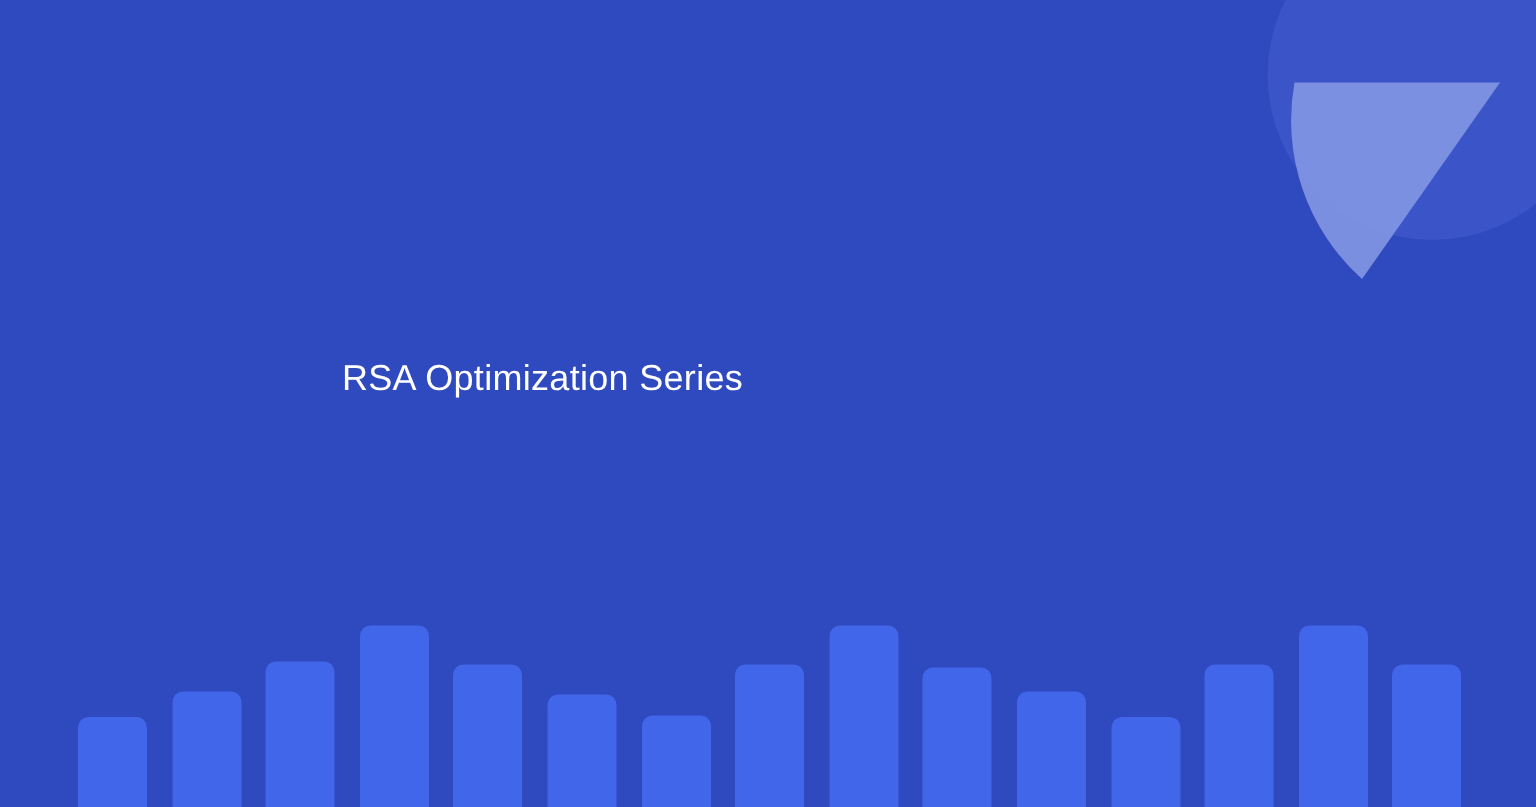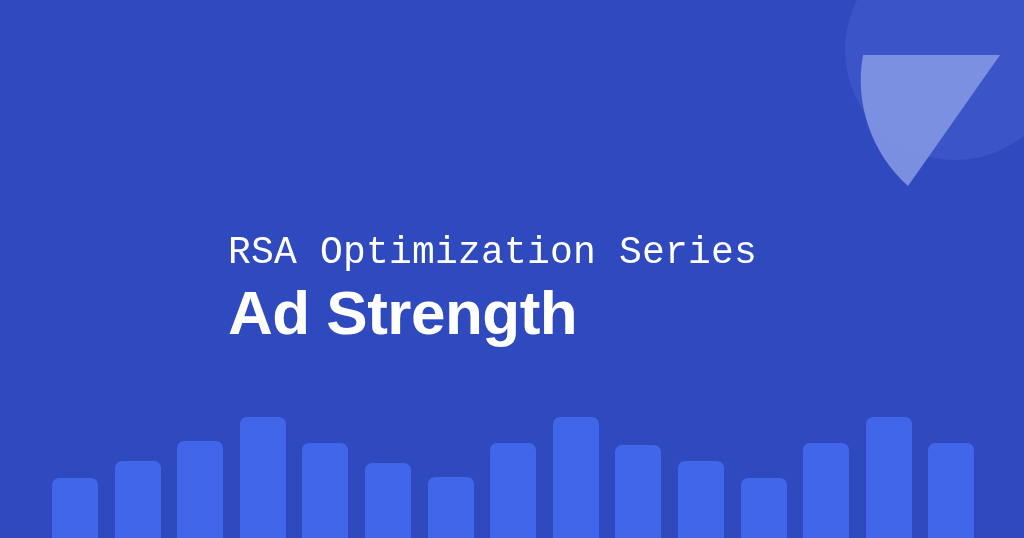--- a/index.html
+++ b/index.html
@@ -30,27 +30,26 @@
 
   
   #text-block {
     position: absolute;
     left: 228px;
     top: 232px;
     width: 640px;
   }
   #subtitle {
     color: #ffffff;
-    font-size: 38px;
+    font-size: 24px;
     font-weight: 400;
     line-height: 42px;
     letter-spacing: 0.2px;
     margin: 0;
     white-space: nowrap;
-    font-family: Liberation Mono, monospace;
   }
   #title {
     color: #ffffff;
     font-size: 62px;
     font-weight: 700;
     line-height: 74px;
     letter-spacing: -0.5px;
     margin: 2px 0 0 0;
     white-space: nowrap;
   }
@@ -76,21 +75,20 @@
 
 <div id="banner" style="background: rgb(47, 73, 190);">
 
   <svg id="deco" viewBox="0 0 1024 538">
     <circle cx="955" cy="50" r="110" fill="#3b55c8"></circle>
     <path d="M 863 55 L 1000 55 L 908 186 A 142 142 0 0 1 863 55 Z" fill="#8296e4" fill-opacity="0.92"></path>
   </svg>
 
   <div id="text-block">
     <p id="subtitle">RSA Optimization Series</p>
-    <h1 id="title">Ad Strength</h1>
   </div>
 
   <div id="bars">
       <div class="bar" style="left: 52px; width: 46px; height: 60px; background: rgb(66, 102, 234); border-radius: 7px 7px 0px 0px;"></div>
       <div class="bar" style="left: 114.6px; width: 46px; height: 77px; background: rgb(66, 102, 234); border-radius: 7px 7px 0px 0px;"></div>
       <div class="bar" style="left: 177.2px; width: 46px; height: 97px; background: rgb(66, 102, 234); border-radius: 7px 7px 0px 0px;"></div>
       <div class="bar" style="left: 239.8px; width: 46px; height: 121px; background: rgb(66, 102, 234); border-radius: 7px 7px 0px 0px;"></div>
       <div class="bar" style="left: 302.4px; width: 46px; height: 95px; background: rgb(66, 102, 234); border-radius: 7px 7px 0px 0px;"></div>
       <div class="bar" style="left: 365px; width: 46px; height: 75px; background: rgb(66, 102, 234); border-radius: 7px 7px 0px 0px;"></div>
       <div class="bar" style="left: 427.6px; width: 46px; height: 61px; background: rgb(66, 102, 234); border-radius: 7px 7px 0px 0px;"></div>

